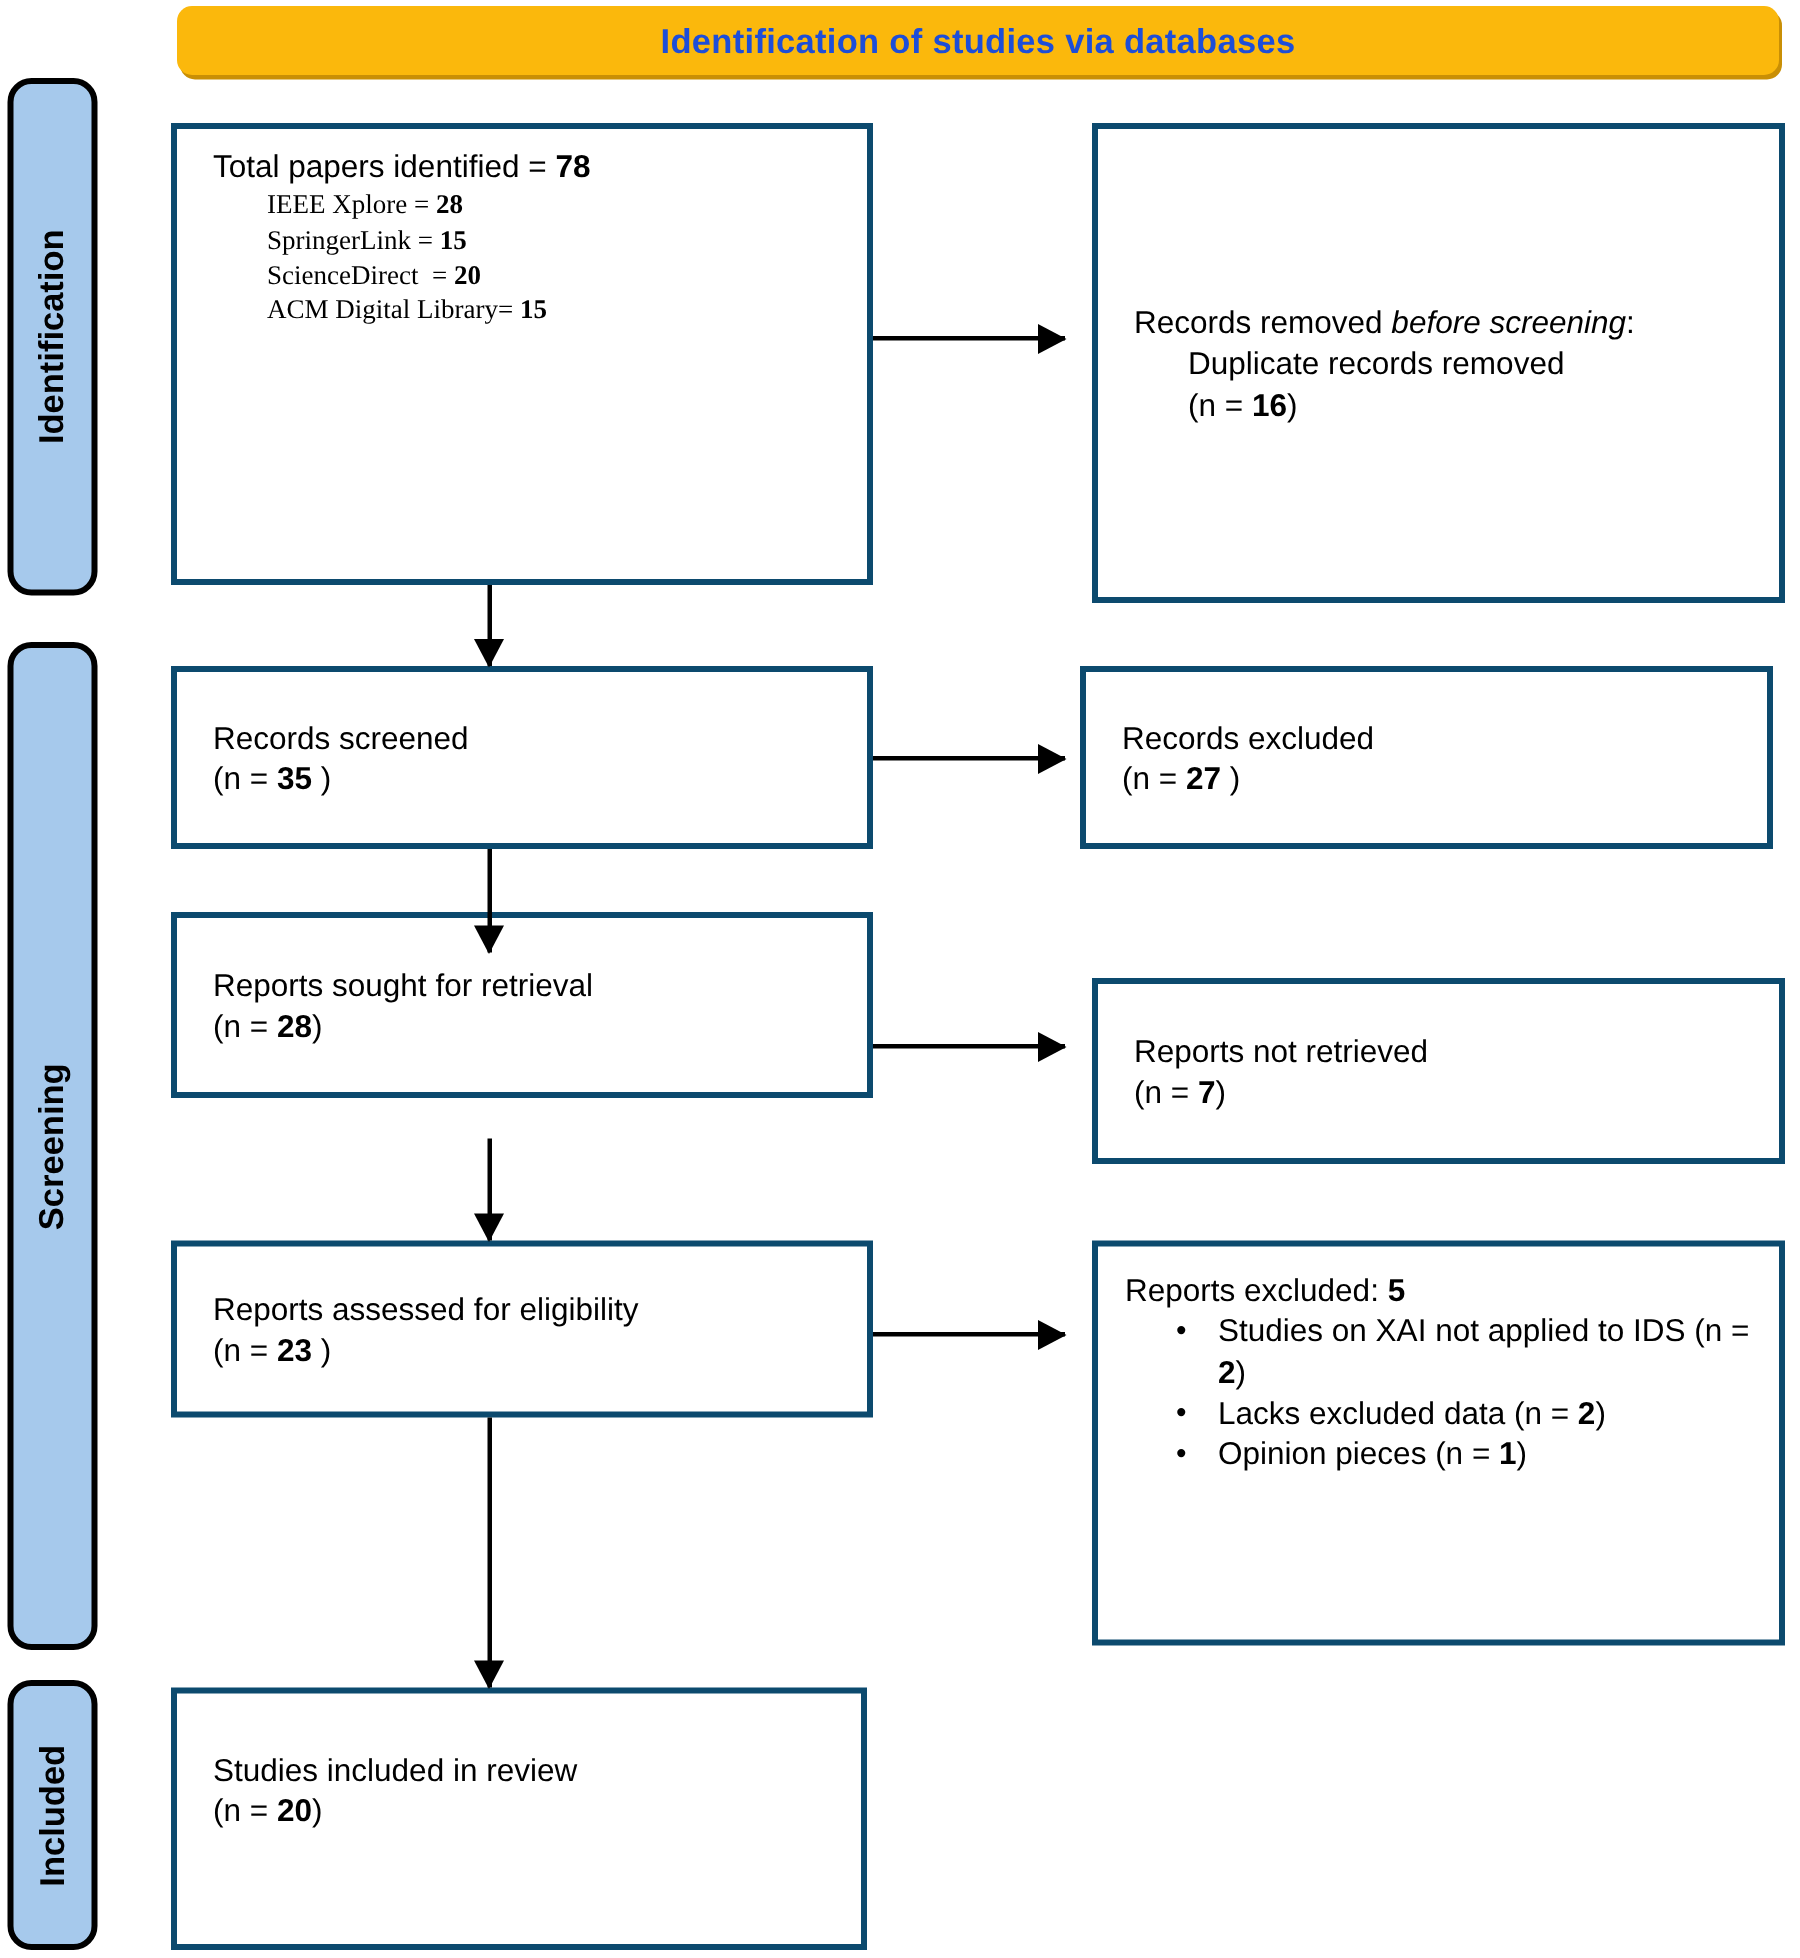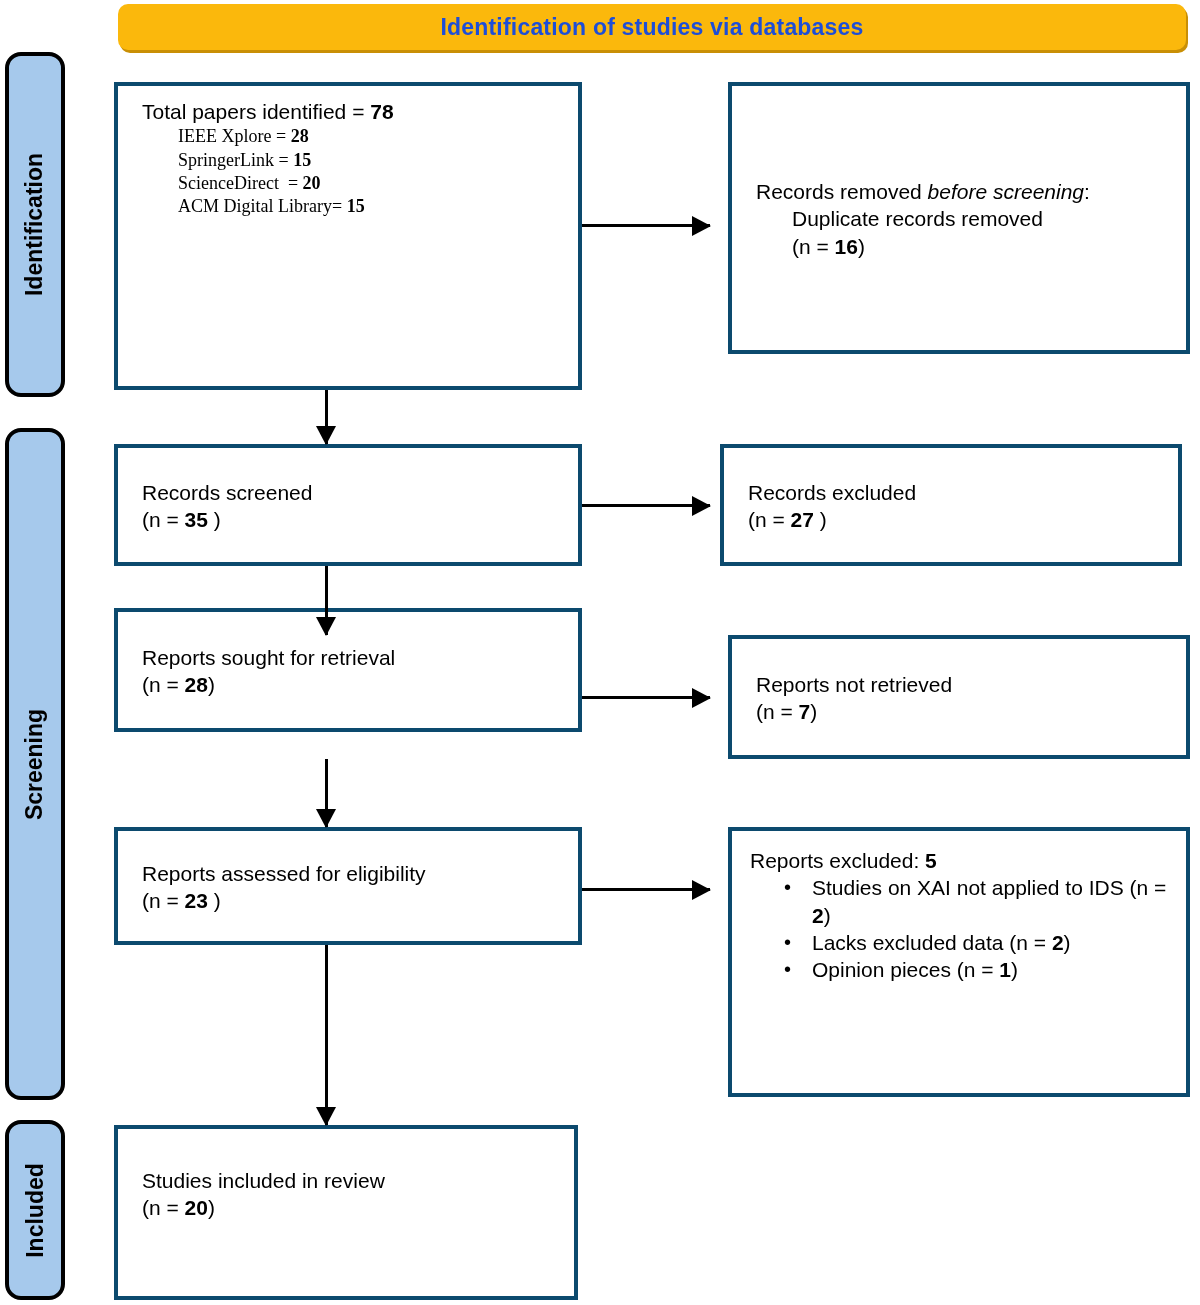--- a/index.html
+++ b/index.html
@@ -102,25 +102,25 @@
   ul.bullets li::before {
     content: "\2022";
     position: absolute;
     left: -28px;
     top: 0;
     font-size: 20px;
   }
 
   
   #box-identified       { left: 114px; top: 82px;   width: 468px; height: 308px; }
-  #box-removed          { left: 728px; top: 82px;   width: 462px; height: 272px; }
+  #box-removed          { left: 728px; top: 82px;   width: 462px; height: 320px; }
   #box-screened         { left: 114px; top: 444px;  width: 468px; height: 122px; }
   #box-excluded         { left: 720px; top: 444px;  width: 462px; height: 122px; }
   #box-sought           { left: 114px; top: 608px;  width: 468px; height: 124px; }
-  #box-not-retrieved    { left: 728px; top: 635px;  width: 462px; height: 124px; }
+  #box-not-retrieved    { left: 728px; top: 652px;  width: 462px; height: 124px; }
   #box-eligibility      { left: 114px; top: 827px;  width: 468px; height: 118px; }
   #box-reports-excluded { left: 728px; top: 827px;  width: 462px; height: 270px; }
   #box-included         { left: 114px; top: 1125px; width: 464px; height: 175px; }
 
   
   .conn-h {
     position: absolute;
     height: 3px;
     background: #000000;
   }

